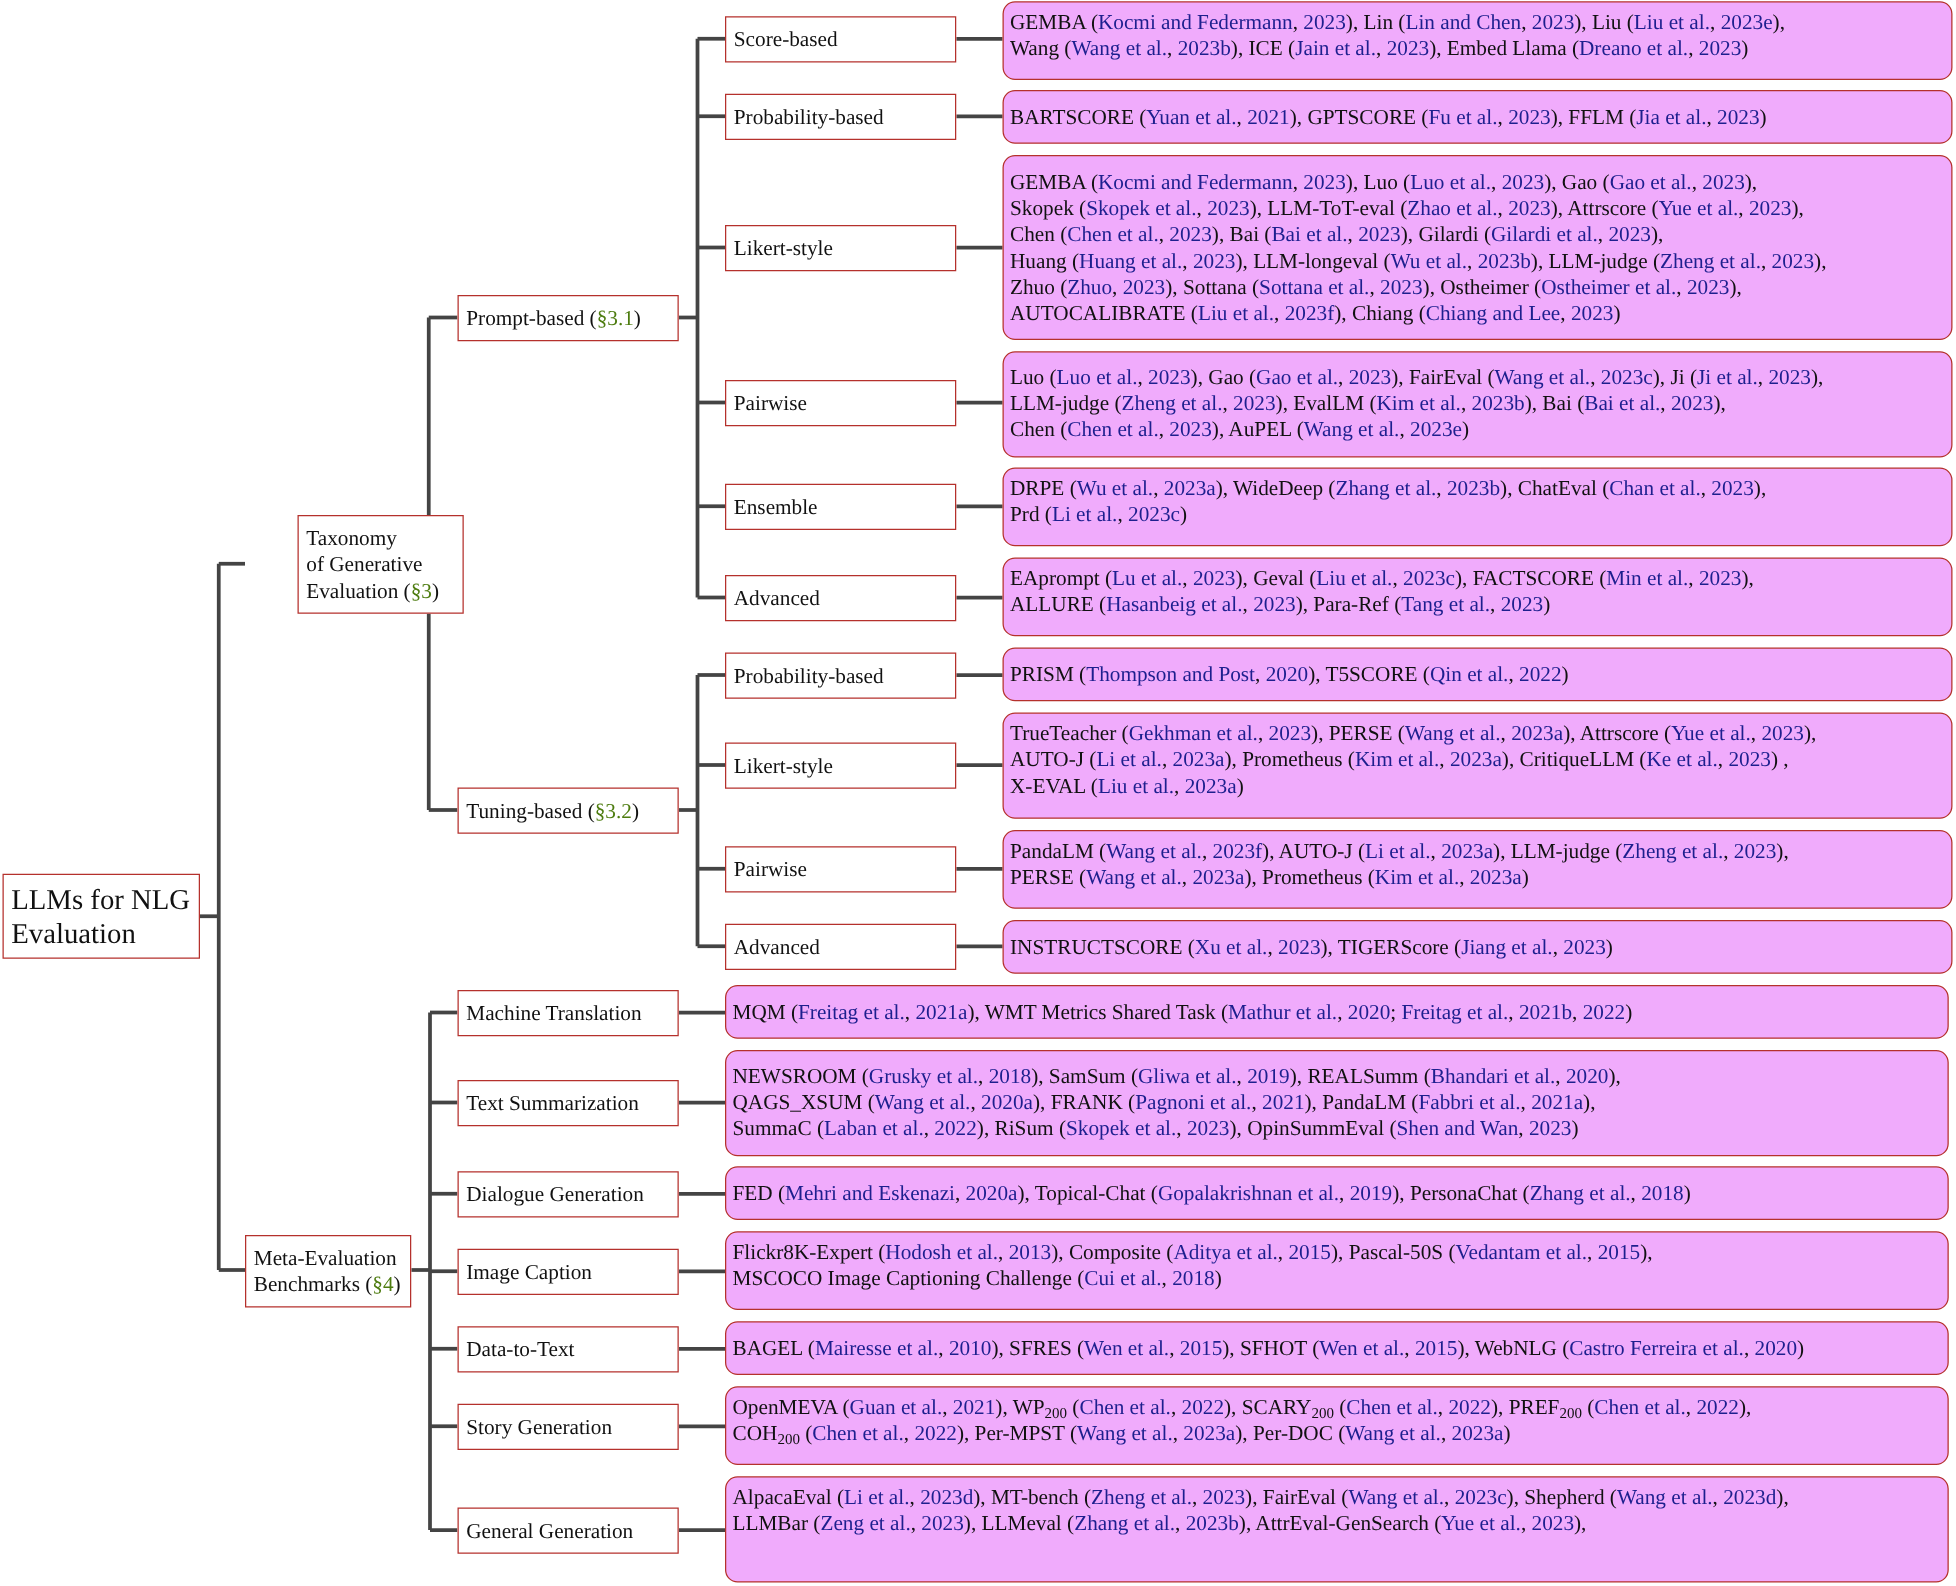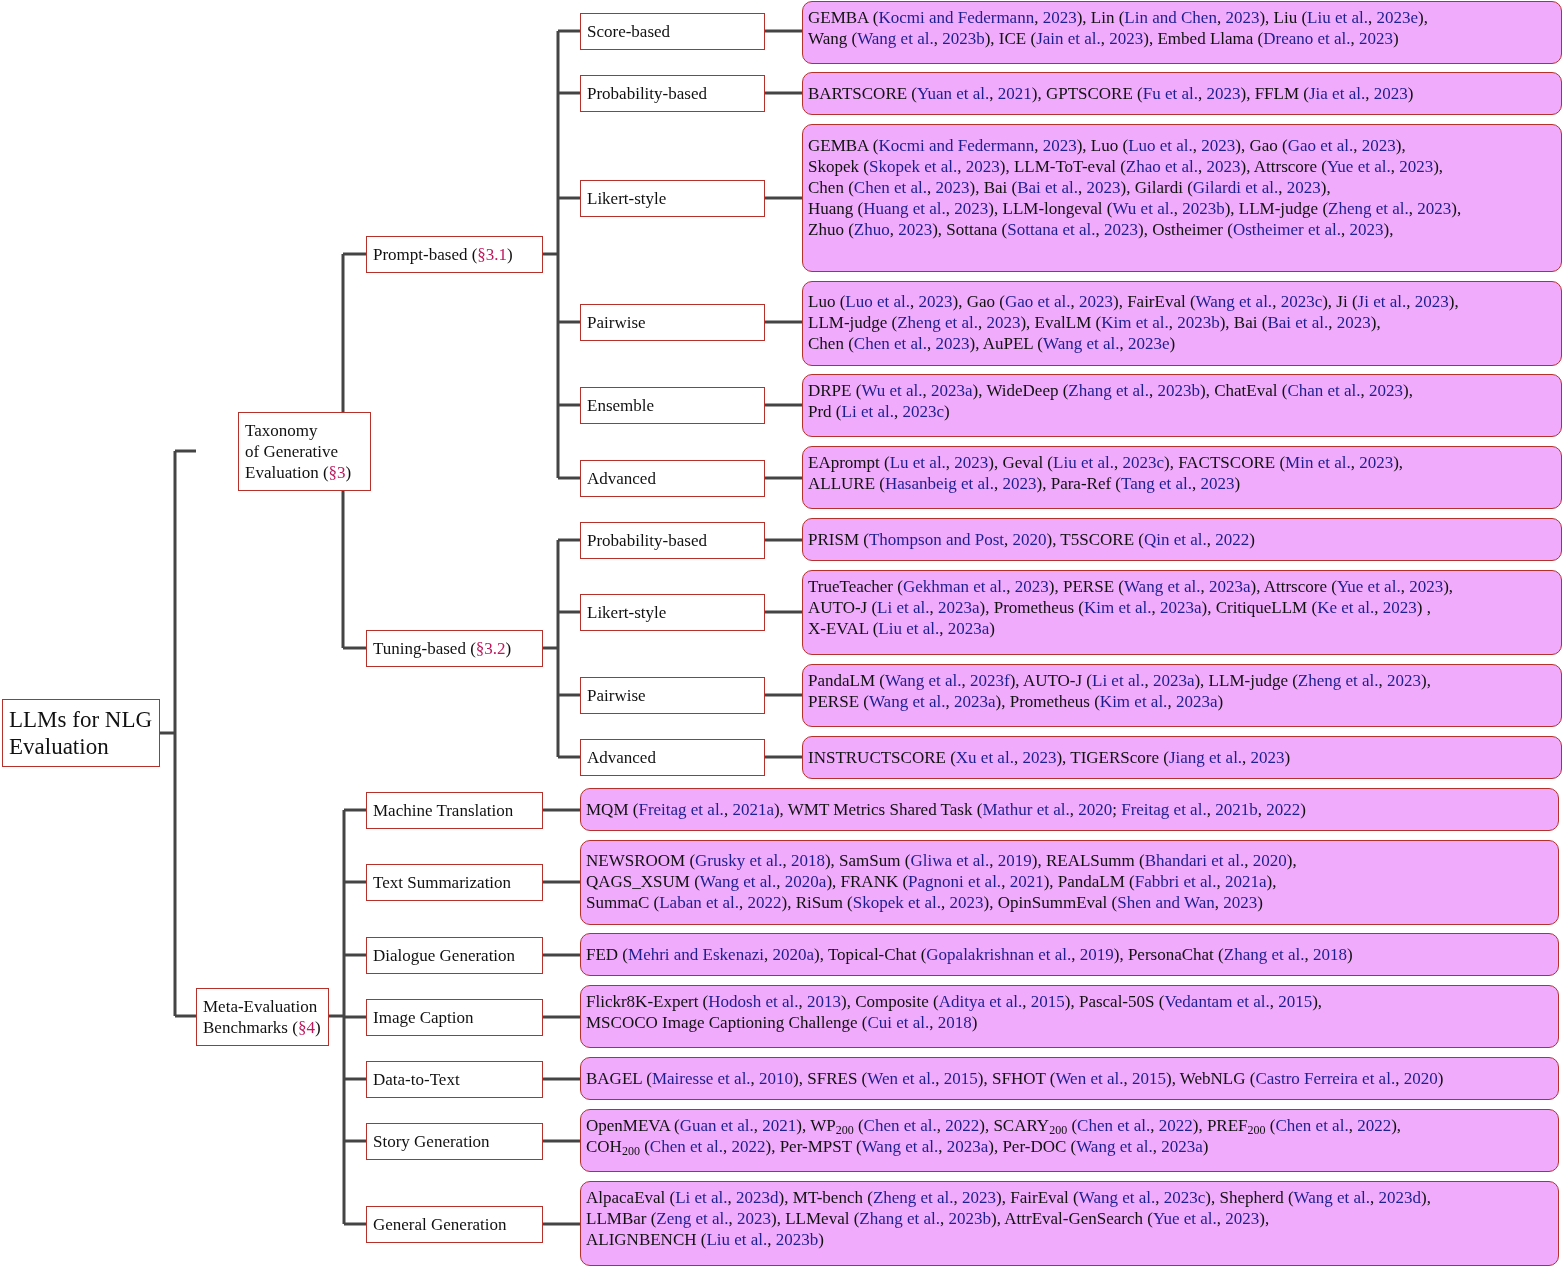--- a/index.html
+++ b/index.html
@@ -17,21 +17,21 @@
   }
   .node.root { font-size: 23px; line-height: 27px; padding: 12px 6px; }
   .leaf {
     position: absolute; box-sizing: border-box;
     border: 1.3px solid #b5312c; border-radius: 10px; background: #f0abfc;
     padding: 5px 5px 0 5px;
     font-size: 17px; line-height: 21px; white-space: nowrap;
   }
   .leaf .line { display: block; }
   .cite { color: #1d1f8e; }
-  .sec { color: #be185d; }
+  .sec { color: #4d7c0f; }
   sub { font-size: 12px; line-height: 0; vertical-align: -3px; }
 </style>
 </head>
 <body>
 
 <svg id="lines" xmlns="http://www.w3.org/2000/svg" viewBox="0 0 1565 1269">
   <g stroke="#444444" stroke-width="3" fill="none">
 
     <line x1="160" y1="733" x2="175" y2="733"></line>
     <line x1="175" y1="451" x2="175" y2="1016"></line>
@@ -183,20 +183,21 @@
   </div>
 <div class="leaf" style="left:802px;top:72px;width:760px;height:43px;padding-top:10px;">
     <span class="line"><span>BARTSCORE (</span><span class="cite">Yuan et al.</span><span>, </span><span class="cite">2021</span><span>), GPTSCORE (</span><span class="cite">Fu et al.</span><span>, </span><span class="cite">2023</span><span>), FFLM (</span><span class="cite">Jia et al.</span><span>, </span><span class="cite">2023</span><span>)</span></span>
   </div>
 <div class="leaf" style="left:802px;top:124px;width:760px;height:148px;padding-top:10px;">
     <span class="line"><span>GEMBA (</span><span class="cite">Kocmi and Federmann</span><span>, </span><span class="cite">2023</span><span>), Luo (</span><span class="cite">Luo et al.</span><span>, </span><span class="cite">2023</span><span>), Gao (</span><span class="cite">Gao et al.</span><span>, </span><span class="cite">2023</span><span>),</span></span>
     <span class="line"><span>Skopek (</span><span class="cite">Skopek et al.</span><span>, </span><span class="cite">2023</span><span>), LLM-ToT-eval (</span><span class="cite">Zhao et al.</span><span>, </span><span class="cite">2023</span><span>), Attrscore (</span><span class="cite">Yue et al.</span><span>, </span><span class="cite">2023</span><span>),</span></span>
     <span class="line"><span>Chen (</span><span class="cite">Chen et al.</span><span>, </span><span class="cite">2023</span><span>), Bai (</span><span class="cite">Bai et al.</span><span>, </span><span class="cite">2023</span><span>), Gilardi (</span><span class="cite">Gilardi et al.</span><span>, </span><span class="cite">2023</span><span>),</span></span>
     <span class="line"><span>Huang (</span><span class="cite">Huang et al.</span><span>, </span><span class="cite">2023</span><span>), LLM-longeval (</span><span class="cite">Wu et al.</span><span>, </span><span class="cite">2023b</span><span>), LLM-judge (</span><span class="cite">Zheng et al.</span><span>, </span><span class="cite">2023</span><span>),</span></span>
     <span class="line"><span>Zhuo (</span><span class="cite">Zhuo</span><span>, </span><span class="cite">2023</span><span>), Sottana (</span><span class="cite">Sottana et al.</span><span>, </span><span class="cite">2023</span><span>), Ostheimer (</span><span class="cite">Ostheimer et al.</span><span>, </span><span class="cite">2023</span><span>),</span></span>
+    <span class="line"><span>AUTOCALIBRATE (</span><span class="cite">Liu et al.</span><span>, </span><span class="cite">2023f</span><span>), Chiang (</span><span class="cite">Chiang and Lee</span><span>, </span><span class="cite">2023</span><span>)</span></span>
   </div>
 <div class="leaf" style="left:802px;top:281px;width:760px;height:85px;padding-top:9px;">
     <span class="line"><span>Luo (</span><span class="cite">Luo et al.</span><span>, </span><span class="cite">2023</span><span>), Gao (</span><span class="cite">Gao et al.</span><span>, </span><span class="cite">2023</span><span>), FairEval (</span><span class="cite">Wang et al.</span><span>, </span><span class="cite">2023c</span><span>), Ji (</span><span class="cite">Ji et al.</span><span>, </span><span class="cite">2023</span><span>),</span></span>
     <span class="line"><span>LLM-judge (</span><span class="cite">Zheng et al.</span><span>, </span><span class="cite">2023</span><span>), EvalLM (</span><span class="cite">Kim et al.</span><span>, </span><span class="cite">2023b</span><span>), Bai (</span><span class="cite">Bai et al.</span><span>, </span><span class="cite">2023</span><span>),</span></span>
     <span class="line"><span>Chen (</span><span class="cite">Chen et al.</span><span>, </span><span class="cite">2023</span><span>), AuPEL (</span><span class="cite">Wang et al.</span><span>, </span><span class="cite">2023e</span><span>)</span></span>
   </div>
 <div class="leaf" style="left:802px;top:374px;width:760px;height:63px;">
     <span class="line"><span>DRPE (</span><span class="cite">Wu et al.</span><span>, </span><span class="cite">2023a</span><span>), WideDeep (</span><span class="cite">Zhang et al.</span><span>, </span><span class="cite">2023b</span><span>), ChatEval (</span><span class="cite">Chan et al.</span><span>, </span><span class="cite">2023</span><span>),</span></span>
     <span class="line"><span>Prd (</span><span class="cite">Li et al.</span><span>, </span><span class="cite">2023c</span><span>)</span></span>
   </div>
@@ -239,14 +240,13 @@
 <div class="leaf" style="left:580px;top:1057px;width:979px;height:43px;padding-top:10px;">
     <span class="line"><span>BAGEL (</span><span class="cite">Mairesse et al.</span><span>, </span><span class="cite">2010</span><span>), SFRES (</span><span class="cite">Wen et al.</span><span>, </span><span class="cite">2015</span><span>), SFHOT (</span><span class="cite">Wen et al.</span><span>, </span><span class="cite">2015</span><span>), WebNLG (</span><span class="cite">Castro Ferreira et al.</span><span>, </span><span class="cite">2020</span><span>)</span></span>
   </div>
 <div class="leaf" style="left:580px;top:1109px;width:979px;height:63px;">
     <span class="line"><span>OpenMEVA (</span><span class="cite">Guan et al.</span><span>, </span><span class="cite">2021</span><span>), WP</span><sub>200</sub><span> (</span><span class="cite">Chen et al.</span><span>, </span><span class="cite">2022</span><span>), SCARY</span><sub>200</sub><span> (</span><span class="cite">Chen et al.</span><span>, </span><span class="cite">2022</span><span>), PREF</span><sub>200</sub><span> (</span><span class="cite">Chen et al.</span><span>, </span><span class="cite">2022</span><span>),</span></span>
     <span class="line"><span>COH</span><sub>200</sub><span> (</span><span class="cite">Chen et al.</span><span>, </span><span class="cite">2022</span><span>), Per-MPST (</span><span class="cite">Wang et al.</span><span>, </span><span class="cite">2023a</span><span>), Per-DOC (</span><span class="cite">Wang et al.</span><span>, </span><span class="cite">2023a</span><span>)</span></span>
   </div>
 <div class="leaf" style="left:580px;top:1181px;width:979px;height:85px;">
     <span class="line"><span>AlpacaEval (</span><span class="cite">Li et al.</span><span>, </span><span class="cite">2023d</span><span>), MT-bench (</span><span class="cite">Zheng et al.</span><span>, </span><span class="cite">2023</span><span>), FairEval (</span><span class="cite">Wang et al.</span><span>, </span><span class="cite">2023c</span><span>), Shepherd (</span><span class="cite">Wang et al.</span><span>, </span><span class="cite">2023d</span><span>),</span></span>
     <span class="line"><span>LLMBar (</span><span class="cite">Zeng et al.</span><span>, </span><span class="cite">2023</span><span>), LLMeval (</span><span class="cite">Zhang et al.</span><span>, </span><span class="cite">2023b</span><span>), AttrEval-GenSearch (</span><span class="cite">Yue et al.</span><span>, </span><span class="cite">2023</span><span>),</span></span>
-    <span class="line"><span>ALIGNBENCH (</span><span class="cite">Liu et al.</span><span>, </span><span class="cite">2023b</span><span>)</span></span>
   </div>
 
 </body></html>

